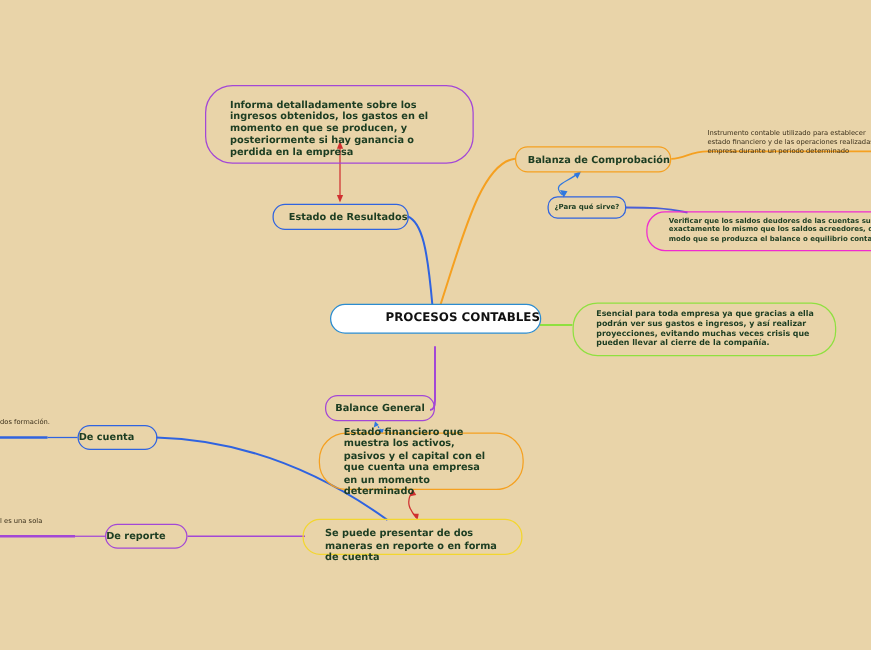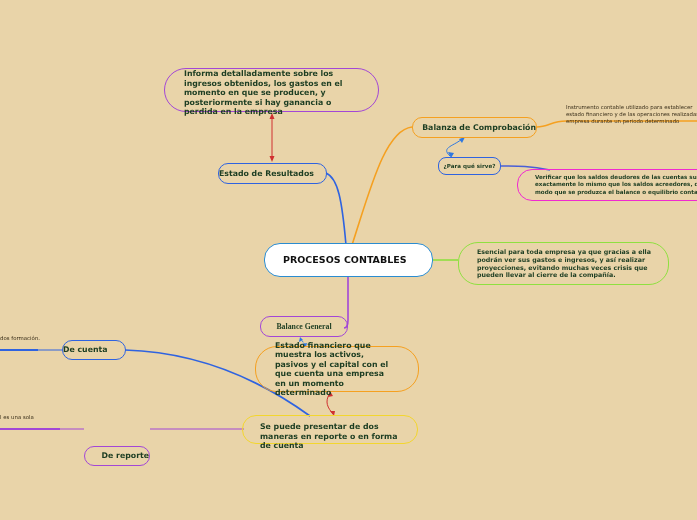--- a/index.html
+++ b/index.html
@@ -61,72 +61,72 @@
 
   <path d="M0 350 L 38 350" stroke="#2f63e0" stroke-width="2" fill="none"></path>
   <path d="M38 350 L 62 350" stroke="#2f63e0" stroke-width="1" fill="none"></path>
 
   <path d="M150 429 L 244 429" stroke="#a347d6" stroke-width="1.2" fill="none"></path>
 
   <path d="M0 429 L 60 429" stroke="#a347d6" stroke-width="2" fill="none"></path>
   <path d="M60 429 L 84 429" stroke="#a347d6" stroke-width="1" fill="none"></path>
 </svg>
 
-<div class="node md" style="left:164px; top:68px; width:215px; height:44px; border-color:#a347d6; border-radius:22px; padding:6px 16px 0 19px;">
+<div class="node md" style="left:164px; top:68px; width:215px; height:63px; border-color:#a347d6; border-radius:22px; padding:6px 16px 0 19px;">
   <span>Informa detalladamente sobre los ingresos obtenidos, los gastos en el momento en que se producen, y posteriormente si hay ganancia o perdida en la empresa</span>
 </div>
 
-<div class="node md" style="left:218px; top:163px; width:109px; height:21px; border-color:#2f63e0; border-radius:10px; justify-content:flex-start;">
+<div class="node md" style="left:218px; top:163px; width:109px; height:21px; border-color:#2f63e0; border-radius:10px; justify-content:flex-end;">
   <span>Estado de Resultados</span>
 </div>
 
 <div class="node md" style="left:412px; top:117px; width:125px; height:21px; border-color:#f5a020; border-radius:10px; justify-content:flex-end;">
   <span>Balanza de Comprobación</span>
 </div>
 
 <div class="ft" style="left:566px; top:104px; width:140px; white-space:normal;">
   <span>Instrumento contable utilizado para establecer estado financiero y de las operaciones realizadas empresa durante un periodo determinado</span>
 </div>
 
 <div class="node" style="left:438px; top:157px; width:63px; height:18px; border-color:#2f63e0; border-radius:8px; justify-content:center; font-size:5.6px;">
   <span>¿Para qué sirve?</span>
 </div>
 
 <div class="node" style="left:517px; top:169px; width:200px; height:32px; border-color:#f02ad0; border-radius:15px; padding-left:17px; font-size:5.6px; line-height:7.2px;">
   <span>Verificar que los saldos deudores de las cuentas sumen exactamente lo mismo que los saldos acreedores, de modo que se produzca el balance o equilibrio contable</span>
 </div>
 
-<div class="node center" style="left:264px; top:243px; width:169px; height:34px; border-radius:16px;">
+<div class="node center" style="left:264px; top:243px; width:169px; height:24px; border-radius:16px;justify-content:flex-end;">
   <span>
     <span>PROCESOS CONTABLES</span>
   </span>
 </div>
 
 <div class="node" style="left:458px; top:242px; width:211px; height:43px; border-color:#8fe040; border-radius:20px; padding-left:18px; font-size:6.3px; line-height:7.7px;">
   <span>Esencial para toda empresa ya que gracias a ella podrán ver sus gastos e ingresos, y así realizar proyecciones, evitando muchas veces crisis que pueden llevar al cierre de la compañía.</span>
 </div>
 
-<div class="node md" style="left:260px; top:316px; width:88px; height:21px; border-color:#a347d6; border-radius:10px; justify-content:center;font-family:Liberation Serif, serif;">
+<div class="node md" style="left:260px; top:316px; width:88px; height:21px; border-color:#a347d6; border-radius:10px; justify-content:center;">
   <span>Balance General</span>
 </div>
 
 <div class="node md" style="left:255px; top:346px; width:164px; height:46px; border-color:#f5a020; border-radius:22px; padding:0 22px 0 19px;">
   <span>Estado financiero que muestra los activos, pasivos y el capital con el que cuenta una empresa en un momento determinado</span>
 </div>
 
 <div class="node md" style="left:242px; top:415px; width:176px; height:29px; border-color:#f3d62e; border-radius:14px; padding:14px 14px 0 17px;">
   <span>Se puede presentar de dos maneras en reporte o en forma de cuenta</span>
 </div>
 
 <div class="node md" style="left:62px; top:340px; width:64px; height:20px; border-color:#2f63e0; border-radius:10px; justify-content:flex-start;">
   <span>De cuenta</span>
 </div>
 <div class="ft" style="left:0px; top:335px; width:40px;">
   <span>dos</span>
   <span>formación.</span>
 </div>
 
-<div class="node md" style="left:84px; top:419px; width:66px; height:20px; border-color:#a347d6; border-radius:10px; justify-content:flex-end;margin-top:27px;">
+<div class="node md" style="left:84px; top:419px; width:66px; height:20px; border-color:#a347d6; border-radius:10px; justify-content:flex-start;">
   <span>De reporte</span>
 </div>
 <div class="ft" style="left:0px; top:414px; width:40px;">
   <span>l es una sola</span>
 </div>
 
 </body></html>

